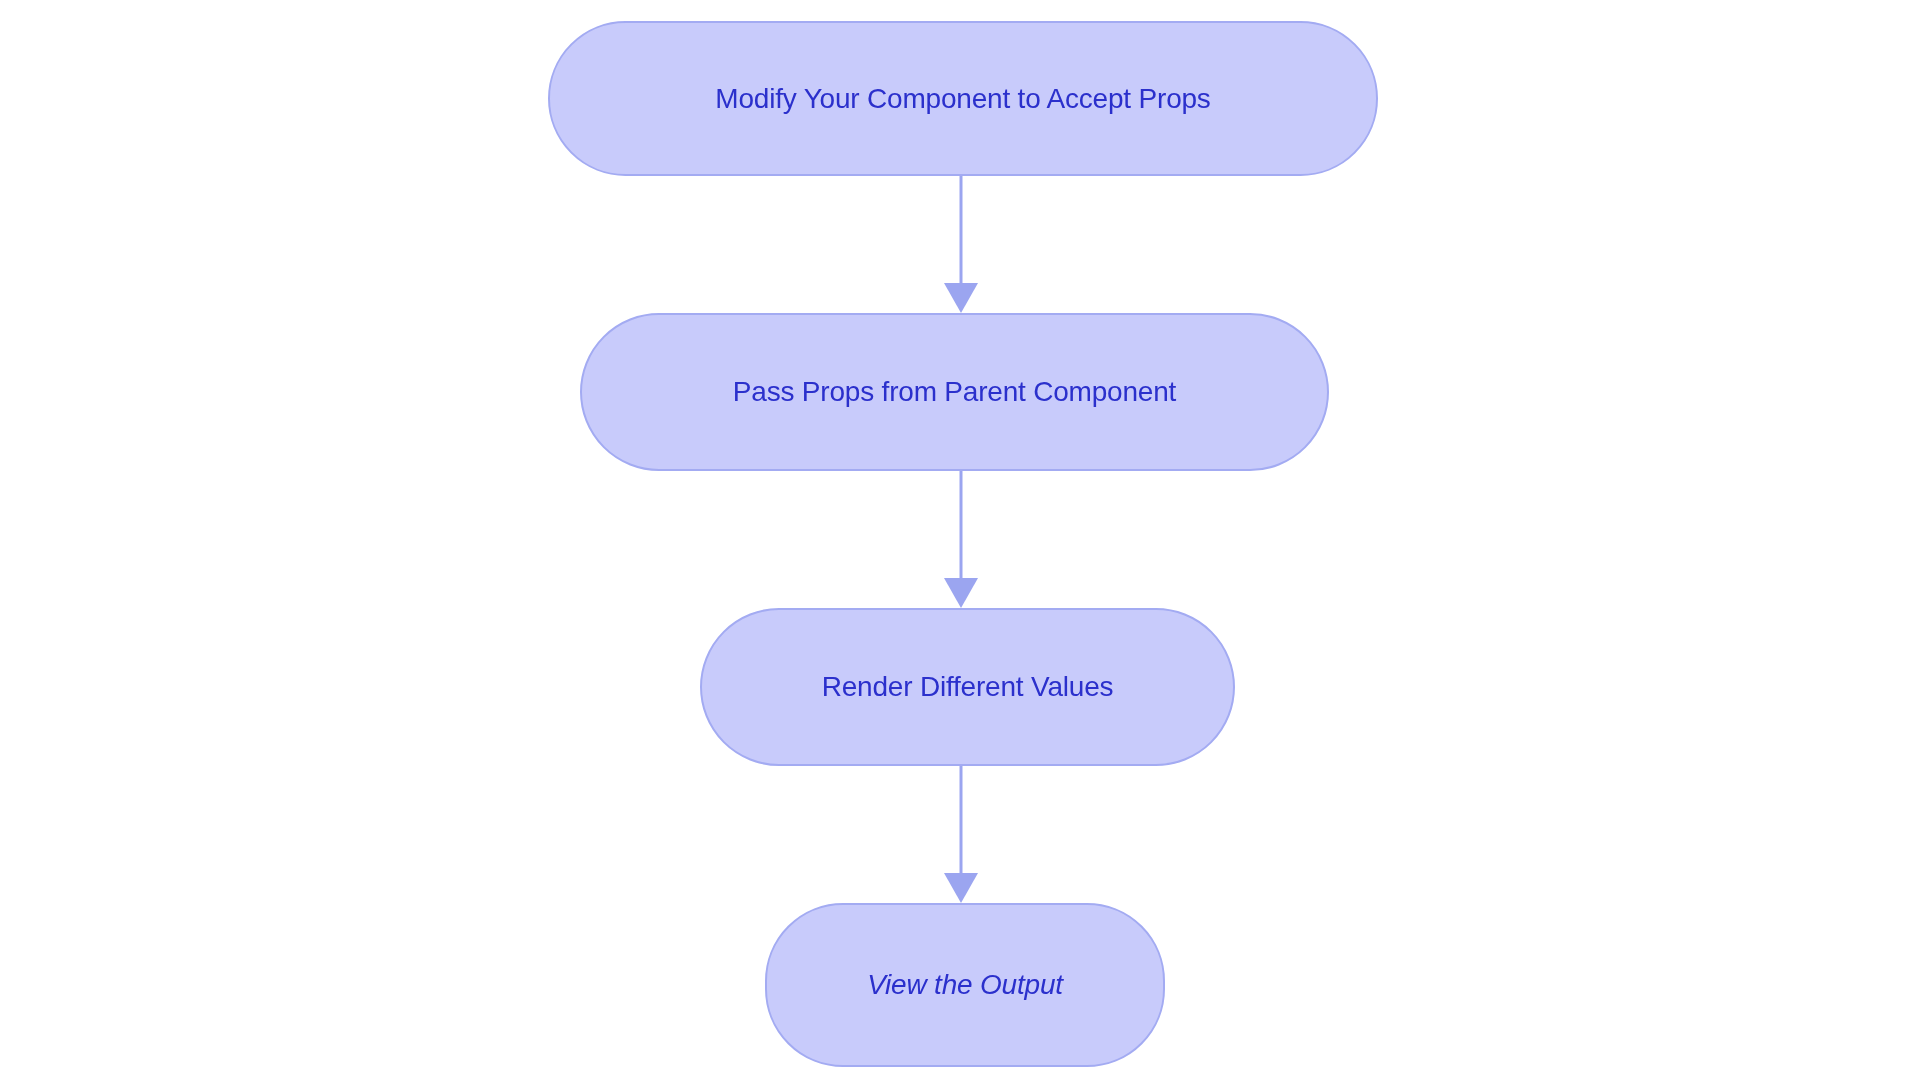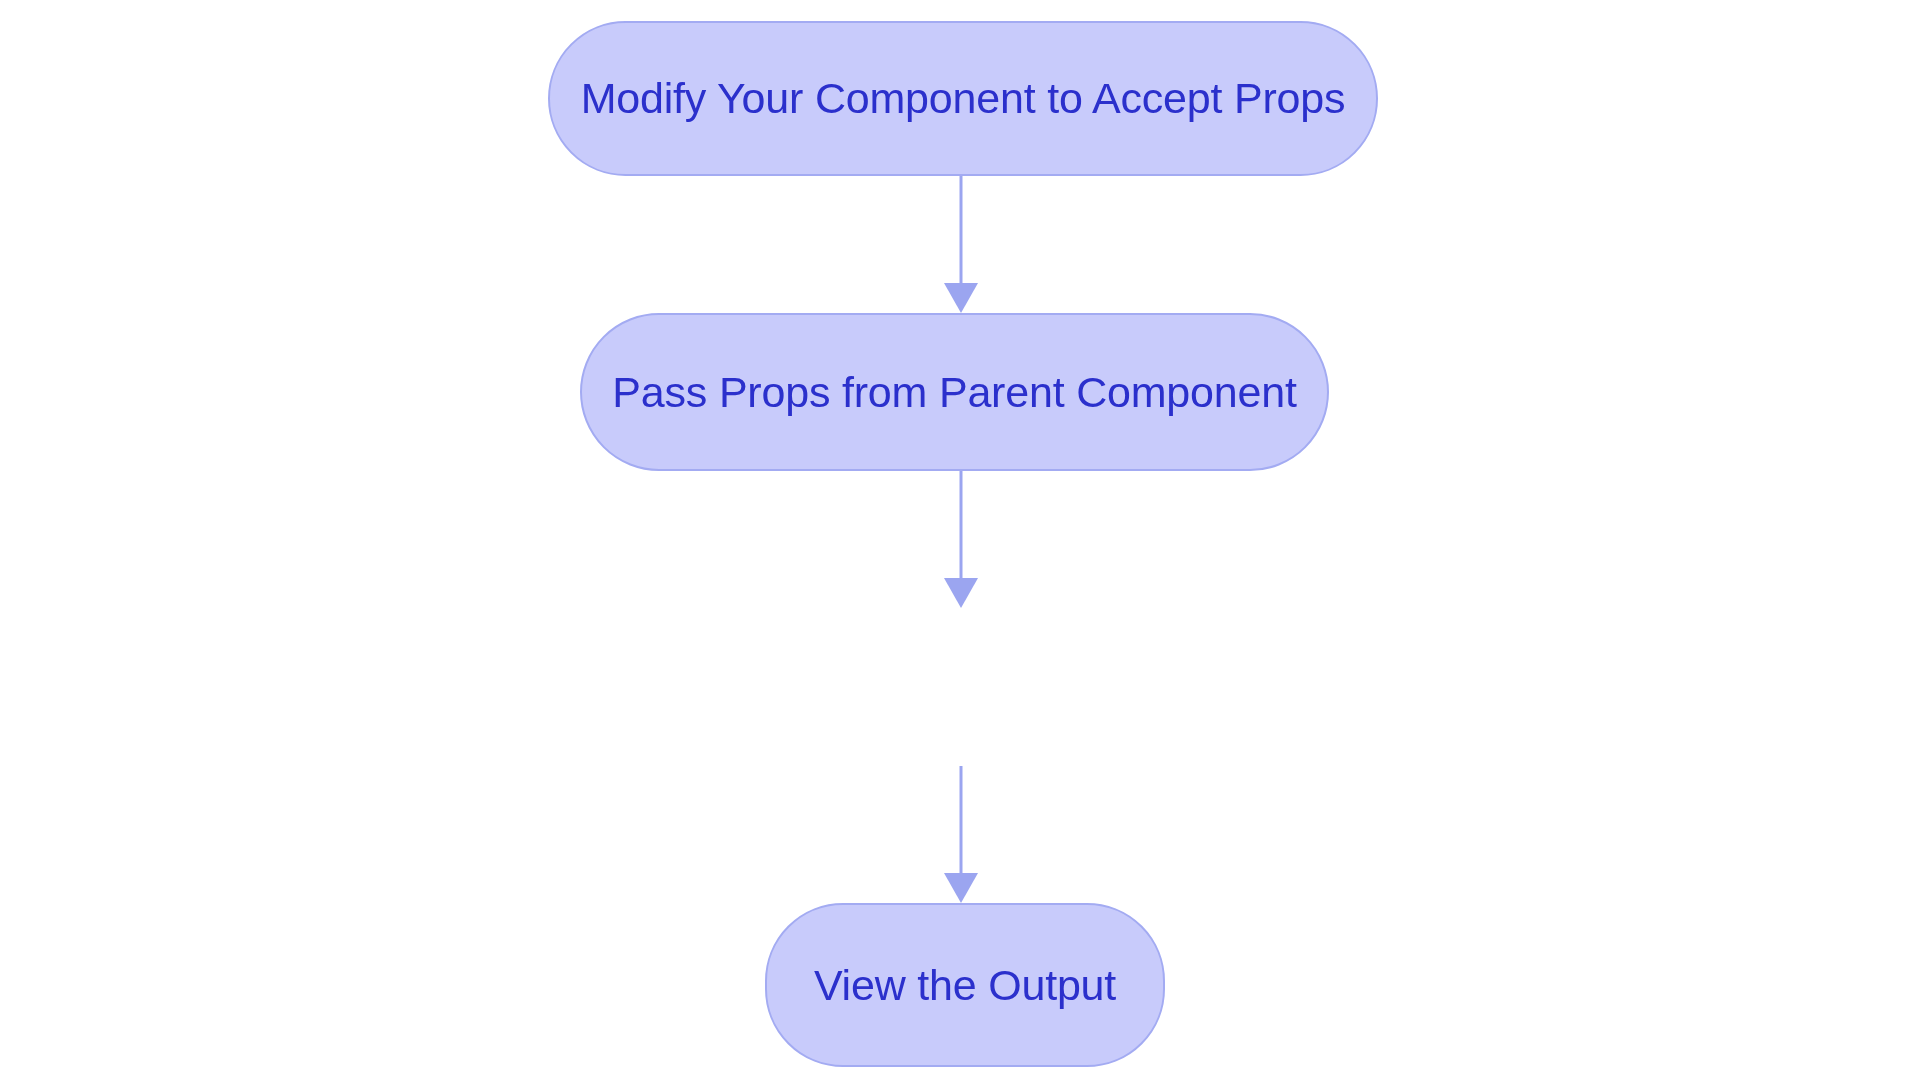--- a/index.html
+++ b/index.html
@@ -31,28 +31,28 @@
     font-family: "Liberation Sans", sans-serif;
     font-weight: 400;
     letter-spacing: -0.2px;
     white-space: nowrap;
     text-align: center;
     user-select: none;
   }
   .node-label {
     display: block;
     line-height: 1;
-    font-size: 43px;
+    font-size: 28px;
     color: #2b30cc;
   }
   
   #node-1 { left: 548px;  top: 21px;   width: 830px; height: 155px; border-radius: 78px; }
   #node-2 { left: 580px;  top: 313px;  width: 749px; height: 158px; border-radius: 79px; }
   #node-3 { left: 700px;  top: 608px;  width: 535px; height: 158px; border-radius: 79px; }
-  #node-4 { left: 765px;  top: 903px;  width: 400px; height: 164px; border-radius: 78px; }
+  #node-4 { left: 765px;  top: 903px;  width: 400px; height: 164px; border-radius: 78px; font-style: italic; }
 
   .flow-edge {
     position: absolute;
     left: 0;
     top: 0;
     width: 1920px;
     height: 1083px;
     pointer-events: none;
   }
   .edge-line {
@@ -88,18 +88,21 @@
   </svg>
 
   <div class="flow-node" id="node-1">
     <span class="node-label">Modify Your Component to Accept Props</span>
   </div>
 
   <div class="flow-node" id="node-2">
     <span class="node-label">Pass Props from Parent Component</span>
   </div>
 
+  <div class="flow-node" id="node-3">
+    <span class="node-label">Render Different Values</span>
+  </div>
 
   <div class="flow-node" id="node-4">
     <span class="node-label">View the Output</span>
   </div>
 
 </div>
 
 </body></html>

